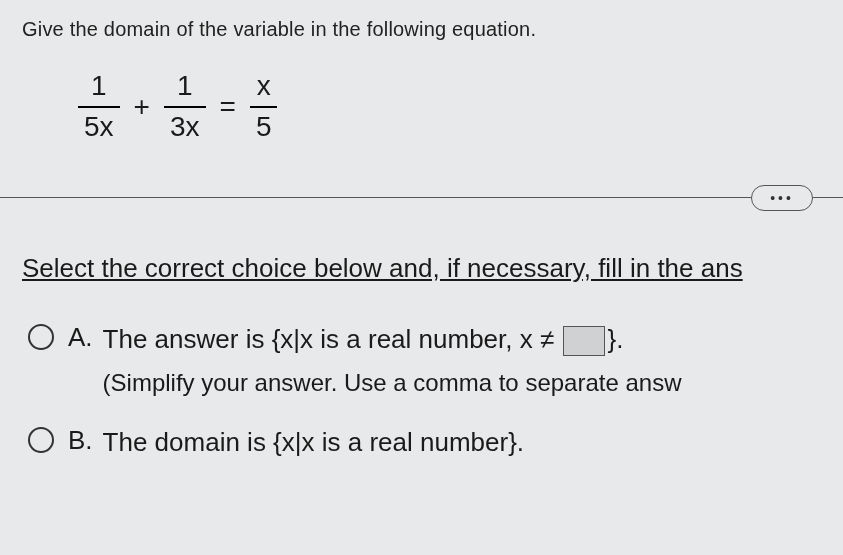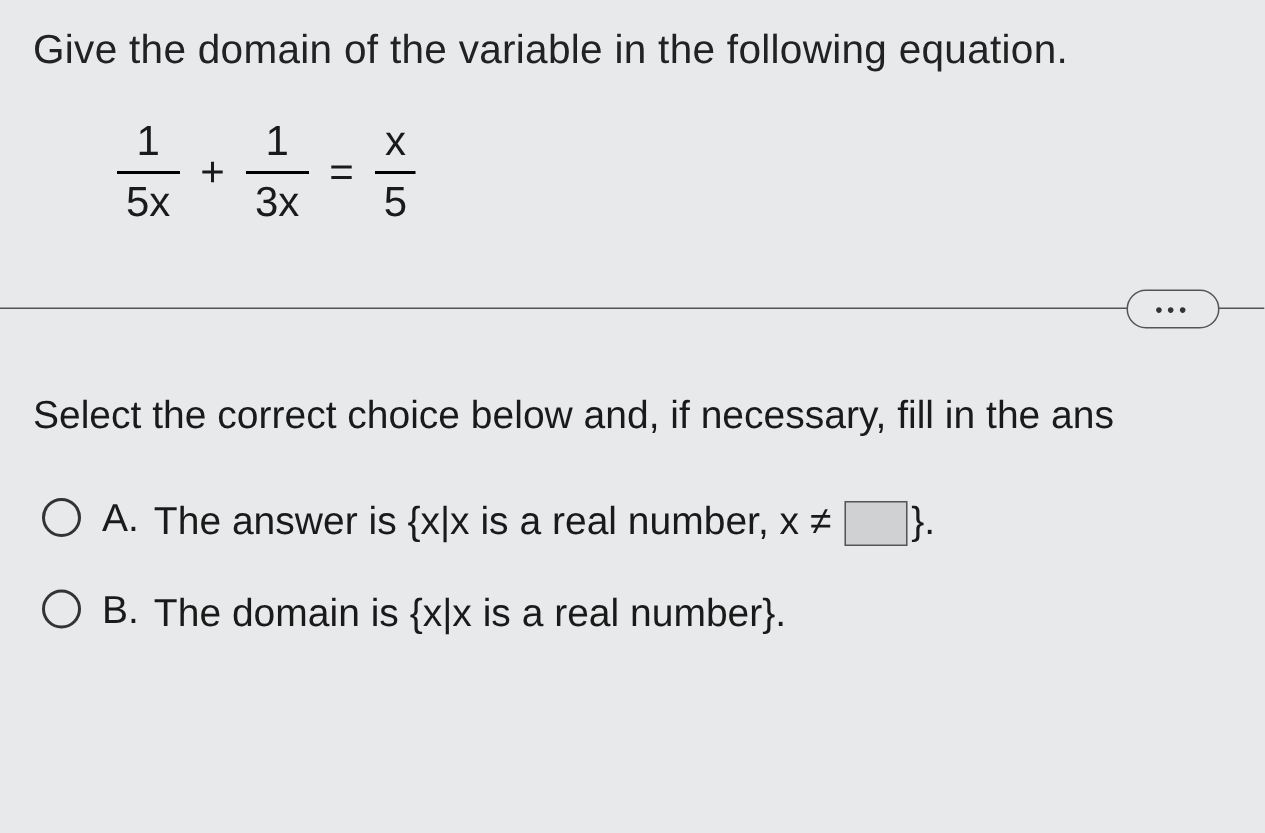--- a/index.html
+++ b/index.html
@@ -7,21 +7,21 @@
       width: 843px;
       height: 555px;
       background: #e8e9ea;
       font-family: Arial, Helvetica, sans-serif;
       color: #1a1a1a;
       padding: 18px 22px;
       overflow: hidden;
       position: relative;
     }
     .question-text {
-      font-size: 27px;
+      font-size: 20px;
       color: #222;
       margin-bottom: 28px;
       letter-spacing: 0.2px;
     }
     .equation {
       display: flex;
       align-items: center;
       font-size: 28px;
       margin-left: 50px;
       margin-bottom: 40px;
@@ -74,20 +74,21 @@
       justify-content: center;
       letter-spacing: 3px;
       font-size: 14px;
       color: #333;
       cursor: pointer;
     }
     .instruction {
       font-size: 26px;
       margin-bottom: 36px;
       white-space: nowrap;
+      text-decoration: underline;
     }
     .choice {
       display: flex;
       align-items: flex-start;
       margin-bottom: 22px;
       margin-left: 6px;
     }
     .radio {
       width: 26px;
       height: 26px;
@@ -155,20 +156,21 @@
 </div>
 
 <div class="instruction">Select the correct choice below and, if necessary, fill in the ans</div>
 
 <div class="choice">
   <div class="radio"></div>
   <div class="choice-label">A.</div>
   <div class="choice-body">
     <span>The answer is {x|x is a real number, x ≠</span>
     <span class="answer-box"></span><span>}.</span>
+    <div class="sub-note">(Simplify your answer. Use a comma to separate answ</div>
   </div>
 </div>
 
 <div class="choice">
   <div class="radio"></div>
   <div class="choice-label">B.</div>
   <div class="choice-body">The domain is {x|x is a real number}.</div>
 </div>
 
 </body></html>

